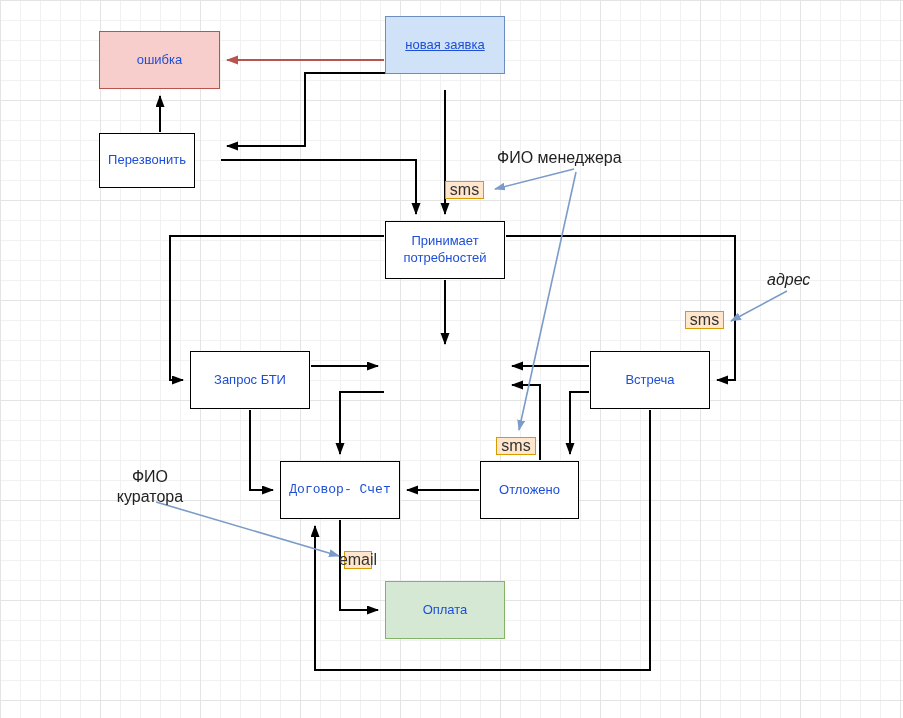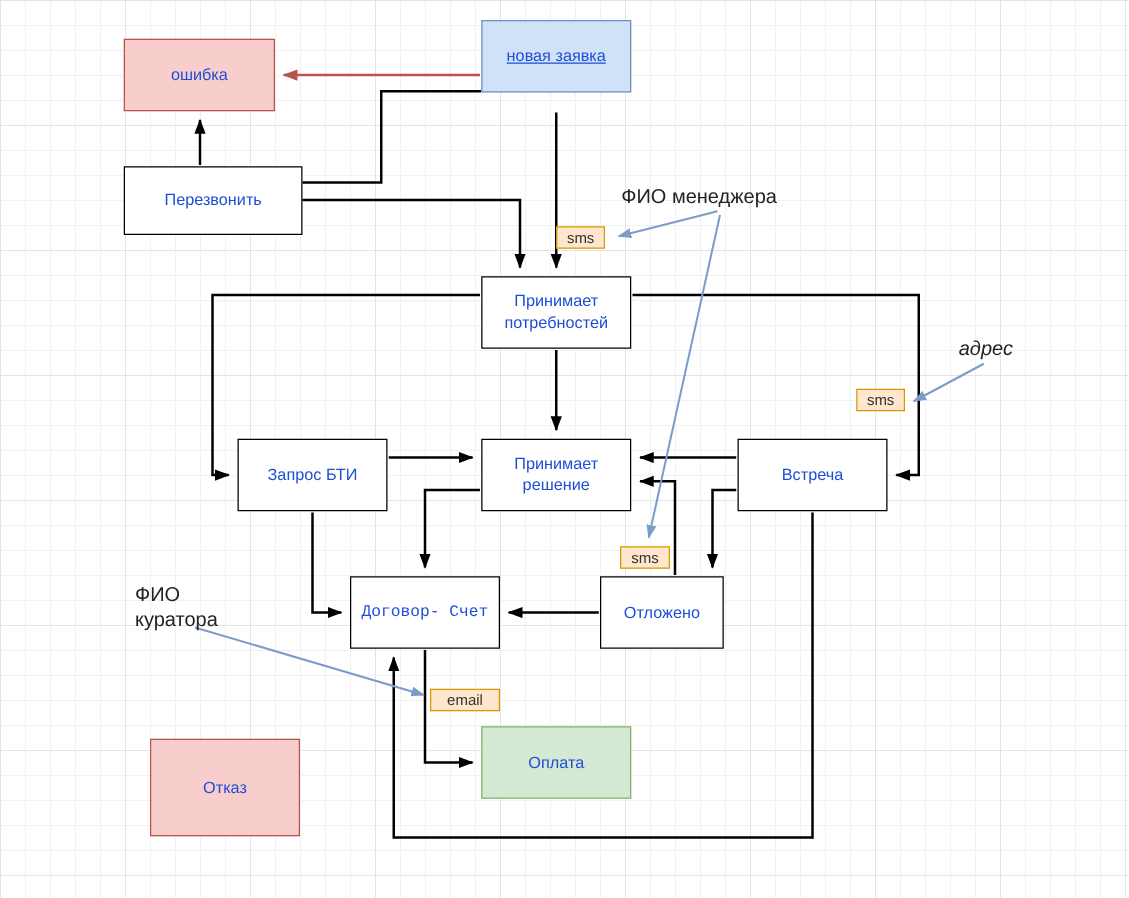--- a/index.html
+++ b/index.html
@@ -24,45 +24,45 @@
     display:flex;align-items:center;justify-content:center;text-align:center;
     font-size:13px;line-height:1.3;color:#1d4ed8;
     background:#ffffff;border:1px solid #000000;padding:4px;
   }
   .node.pink{background:#f8cecc;border-color:#b85450;}
   .node.blue{background:#cfe2f7;border-color:#6c8ebf;}
   .node.green{background:#d5e8d4;border-color:#82b366;}
 
   .n-error{left:99px;top:31px;width:121px;height:58px;}
   .n-new-request{left:385px;top:16px;width:120px;height:58px;text-decoration:underline;}
-  .n-callback{left:99px;top:133px;width:143px;height:55px;}
+  .n-callback{left:99px;top:133px;width:96px;height:55px;}
   .n-needs{left:385px;top:221px;width:120px;height:58px;}
   .n-bti{left:190px;top:351px;width:120px;height:58px;}
   .n-decision{left:385px;top:351px;width:120px;height:58px;}
   .n-meeting{left:590px;top:351px;width:120px;height:58px;}
   .n-contract{left:280px;top:461px;width:120px;height:58px;font-family:Liberation Mono, monospace;}
   .n-postponed{left:480px;top:461px;width:99px;height:58px;}
   .n-payment{left:385px;top:581px;width:120px;height:58px;}
   .n-refusal{left:120px;top:591px;width:120px;height:78px;}
 
   .badge{
     position:absolute;z-index:3;box-sizing:border-box;
     display:flex;align-items:center;justify-content:center;
     background:#ffe6cc;border:1px solid #d79b00;
-    font-size:12px;color:#333333;
+    font-size:16px;color:#333333;
   }
   .b-sms-top{left:445px;top:181px;width:39px;height:18px;}
   .b-sms-right{left:685px;top:311px;width:39px;height:18px;}
   .b-sms-mid{left:496px;top:437px;width:40px;height:18px;}
-  .b-email{left:344px;top:551px;width:56px;height:18px;}
+  .b-email{left:344px;top:551px;width:28px;height:18px;}
 
   .annot{position:absolute;z-index:3;font-size:16px;color:#222222;white-space:nowrap;}
   .a-manager{left:497px;top:149px;}
   .a-address{left:767px;top:271px;font-style:italic;}
-  .a-curator{left:108px;top:467px;width:84px;text-align:left;white-space:normal;line-height:1.25;}
+  .a-curator{left:108px;top:467px;width:84px;text-align:center;white-space:normal;line-height:1.25;}
 </style>
 </head>
 <body>
 
 <div class="canvas">
 
   <svg class="connectors" width="903" height="718" viewBox="0 0 903 718">
     <defs>
       <marker id="mB" markerUnits="userSpaceOnUse" markerWidth="12" markerHeight="10" refX="11" refY="4.5" orient="auto">
         <path d="M0,0 L12,4.5 L0,9 Z" fill="#000000"></path>
@@ -98,26 +98,24 @@
     <path class="ann" marker-end="url(#mA)" d="M576,172 L519,430"></path>
     <path class="ann" marker-end="url(#mA)" d="M787,291 L731,321"></path>
     <path class="ann" marker-end="url(#mA)" d="M156,502 L339,556"></path>
   </svg>
 
   <div class="node pink n-error">ошибка</div>
   <div class="node blue n-new-request">новая заявка</div>
   <div class="node n-callback">Перезвонить</div>
   <div class="node n-needs">Принимает потребностей</div>
   <div class="node n-bti">Запрос БТИ</div>
-  <div class="node n-decision">Принимает решение</div>
   <div class="node n-meeting">Встреча</div>
   <div class="node n-contract">Договор- Счет</div>
   <div class="node n-postponed">Отложено</div>
   <div class="node green n-payment">Оплата</div>
-  <div class="node pink n-refusal">Отказ</div>
 
   <div class="badge b-sms-top">sms</div>
   <div class="badge b-sms-right">sms</div>
   <div class="badge b-sms-mid">sms</div>
   <div class="badge b-email">email</div>
 
   <div class="annot a-manager">ФИО менеджера</div>
   <div class="annot a-address">адрес</div>
   <div class="annot a-curator">ФИО куратора</div>
 

